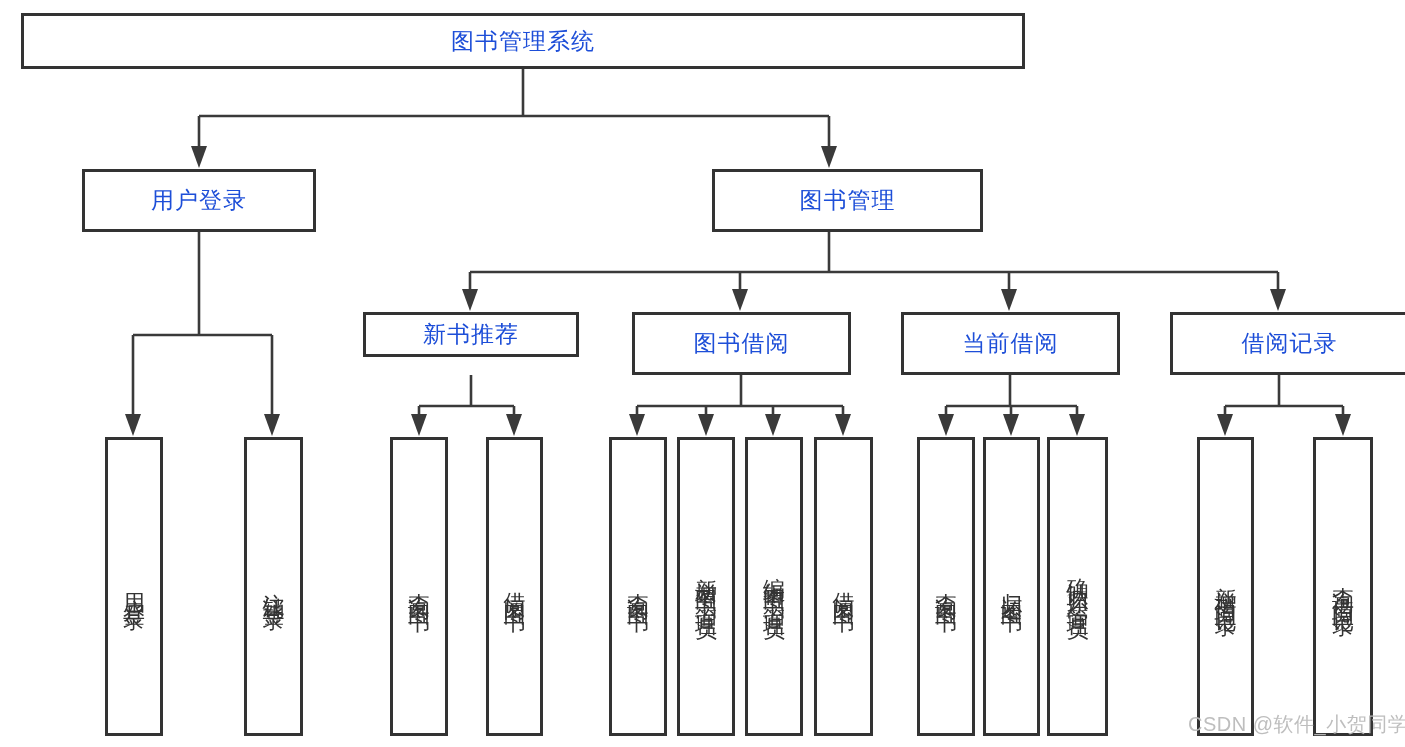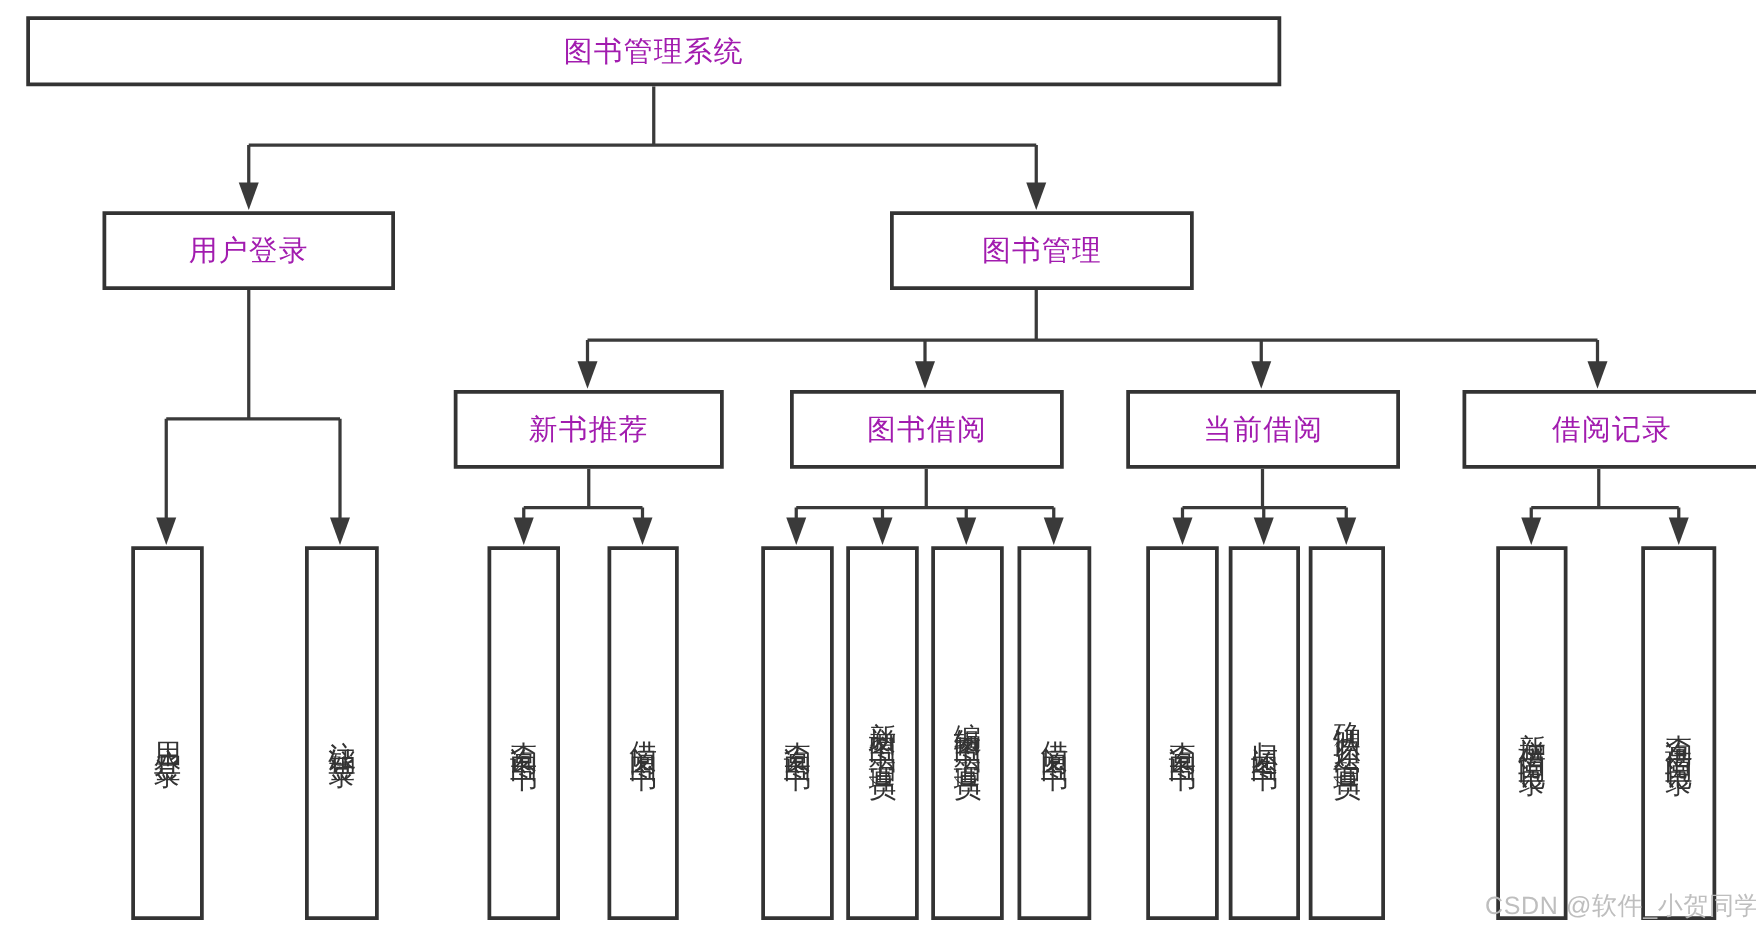--- a/index.html
+++ b/index.html
@@ -26,21 +26,21 @@
   .hbox {
     position: absolute;
     box-sizing: border-box;
     background: #ffffff;
     border: 3px solid #333333;
     display: flex;
     align-items: center;
     justify-content: center;
     font-size: 23px;
     letter-spacing: 1px;
-    color: #a21caf;
+    color: #1d4ed8;
     white-space: nowrap;
   }
   .vbox {
     position: absolute;
     box-sizing: border-box;
     background: #ffffff;
     border: 3px solid #333333;
     top: 437px;
     height: 299px;
     display: flex;
@@ -52,22 +52,22 @@
     text-orientation: mixed;
     font-size: 22px;
     letter-spacing: 6px;
     color: #333333;
     line-height: 1;
     white-space: nowrap;
   }
   
   #box-root           { left: 21px;   top: 13px;  width: 1004px; height: 56px; }
   #box-user-login     { left: 82px;   top: 169px; width: 234px;  height: 63px; }
-  #box-book-mgmt      { left: 712px;  top: 169px; width: 243px;  height: 63px; }
-  #box-new-book       { left: 363px;  top: 312px; width: 216px;  height: 63px; }
+  #box-book-mgmt      { left: 712px;  top: 169px; width: 271px;  height: 63px; }
+  #box-new-book       { left: 363px;  top: 312px; width: 216px;  height: 45px; }
   #box-book-borrow    { left: 632px;  top: 312px; width: 219px;  height: 63px; }
   #box-current-borrow { left: 901px;  top: 312px; width: 219px;  height: 63px; }
   #box-borrow-record  { left: 1170px; top: 312px; width: 239px;  height: 63px; }
   
   #leaf-user-login { left: 105px;  width: 58px; }
   #leaf-logout     { left: 244px;  width: 59px; }
   #leaf-nb-query   { left: 390px;  width: 58px; }
   #leaf-nb-borrow  { left: 486px;  width: 57px; }
   #leaf-bb-query   { left: 609px;  width: 58px; }
   #leaf-bb-add     { left: 677px;  width: 58px; }

